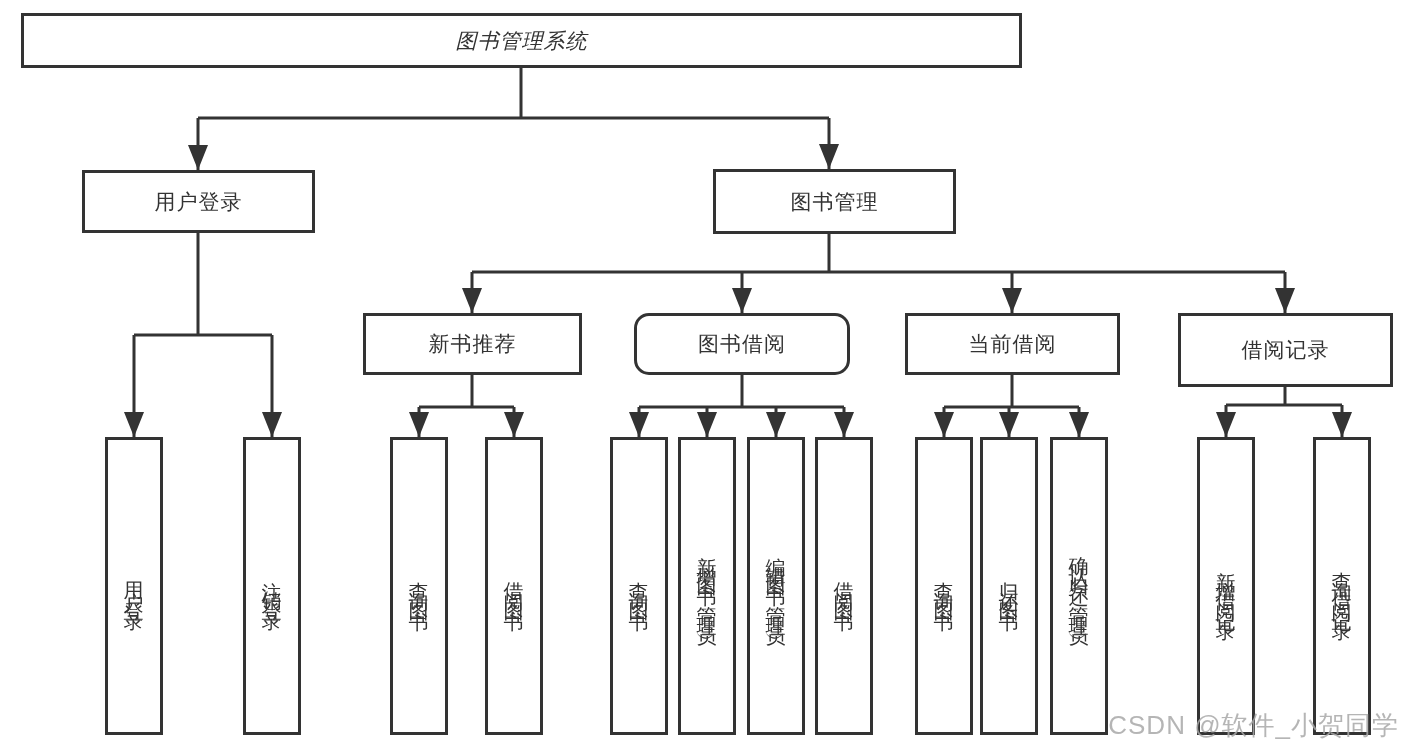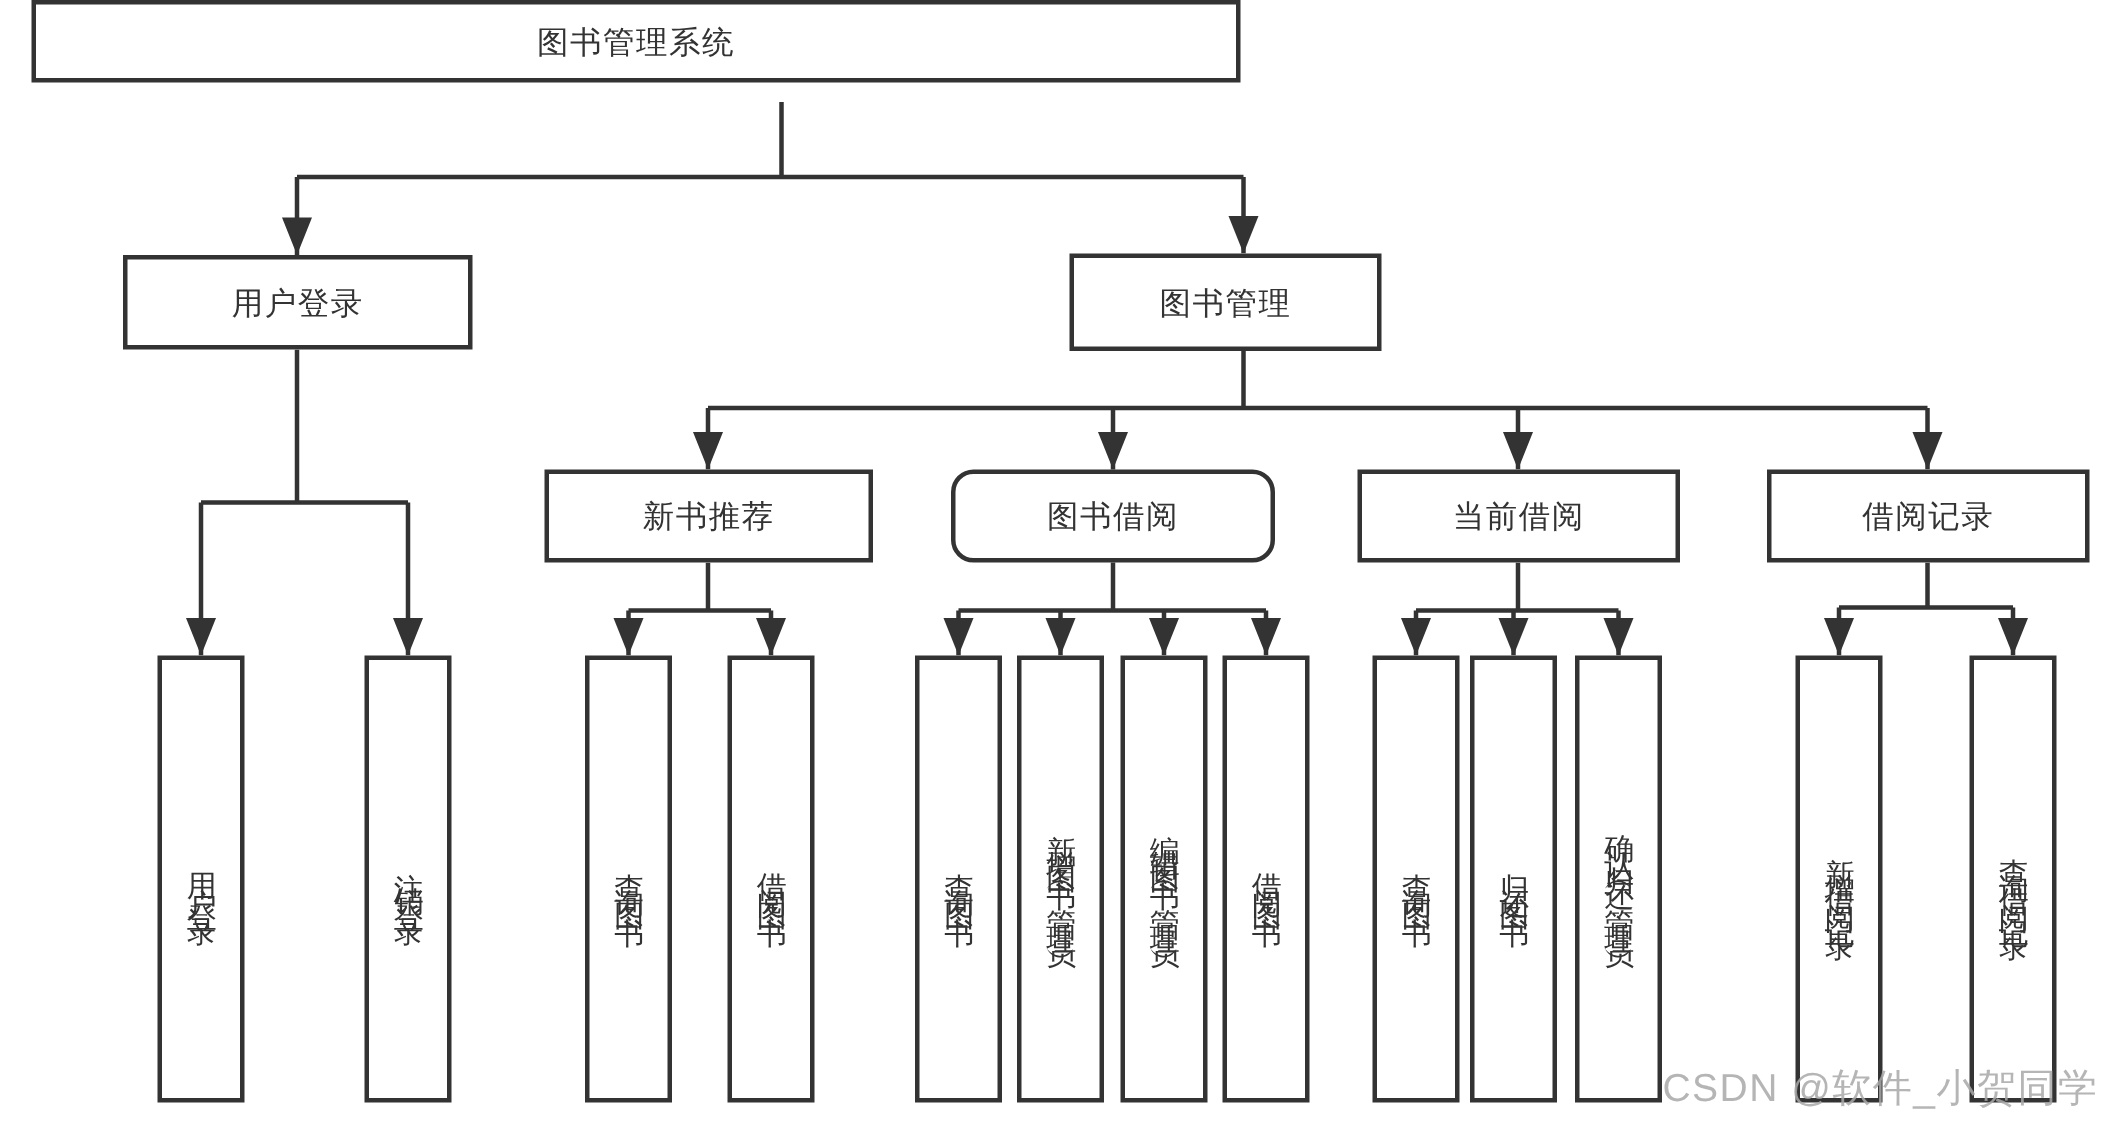--- a/index.html
+++ b/index.html
@@ -91,41 +91,41 @@
       <polygon points="766,412 786,412 776,437"></polygon>
       <polygon points="834,412 854,412 844,437"></polygon>
       <polygon points="934,412 954,412 944,437"></polygon>
       <polygon points="999,412 1019,412 1009,437"></polygon>
       <polygon points="1069,412 1089,412 1079,437"></polygon>
       <polygon points="1216,412 1236,412 1226,437"></polygon>
       <polygon points="1332,412 1352,412 1342,437"></polygon>
     </g>
   </svg>
 
-  <div class="node hbox" style="left:21px; top:0; width:806px; height:55px;">
+  <div class="node hbox" style="left:21px; top:13px; width:1001px; height:55px;font-style:italic;">
     <span>图书管理系统</span>
   </div>
 
   <div class="node hbox" style="left:82px; top:170px; width:233px; height:63px;">
     <span>用户登录</span>
   </div>
-  <div class="node hbox" style="left:713px; top:169px; width:208px; height:65px;">
+  <div class="node hbox" style="left:713px; top:169px; width:243px; height:65px;">
     <span>图书管理</span>
   </div>
 
   <div class="node hbox" style="left:363px; top:313px; width:219px; height:62px;">
     <span>新书推荐</span>
   </div>
   <div class="node hbox" style="left:634px; top:313px; width:216px; height:62px;border-radius:15px;">
     <span>图书借阅</span>
   </div>
   <div class="node hbox" style="left:905px; top:313px; width:215px; height:62px;">
     <span>当前借阅</span>
   </div>
-  <div class="node hbox" style="left:1178px; top:313px; width:215px; height:62px;">
+  <div class="node hbox" style="left:1178px; top:313px; width:215px; height:74px;">
     <span>借阅记录</span>
   </div>
 
   <div class="node leaf" style="left:105px;">
     <span class="vtext">用户登录</span>
   </div>
   <div class="node leaf" style="left:243px;">
     <span class="vtext">注销登录</span>
   </div>
 

